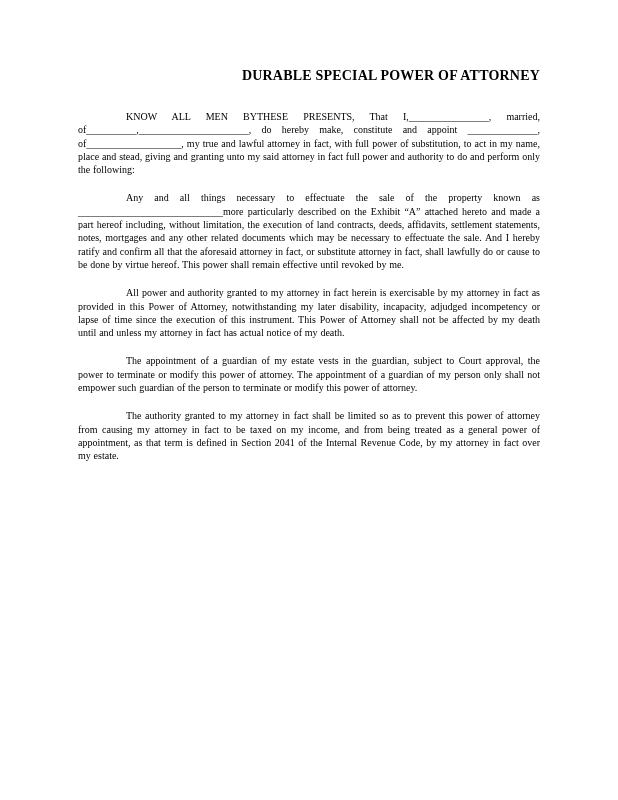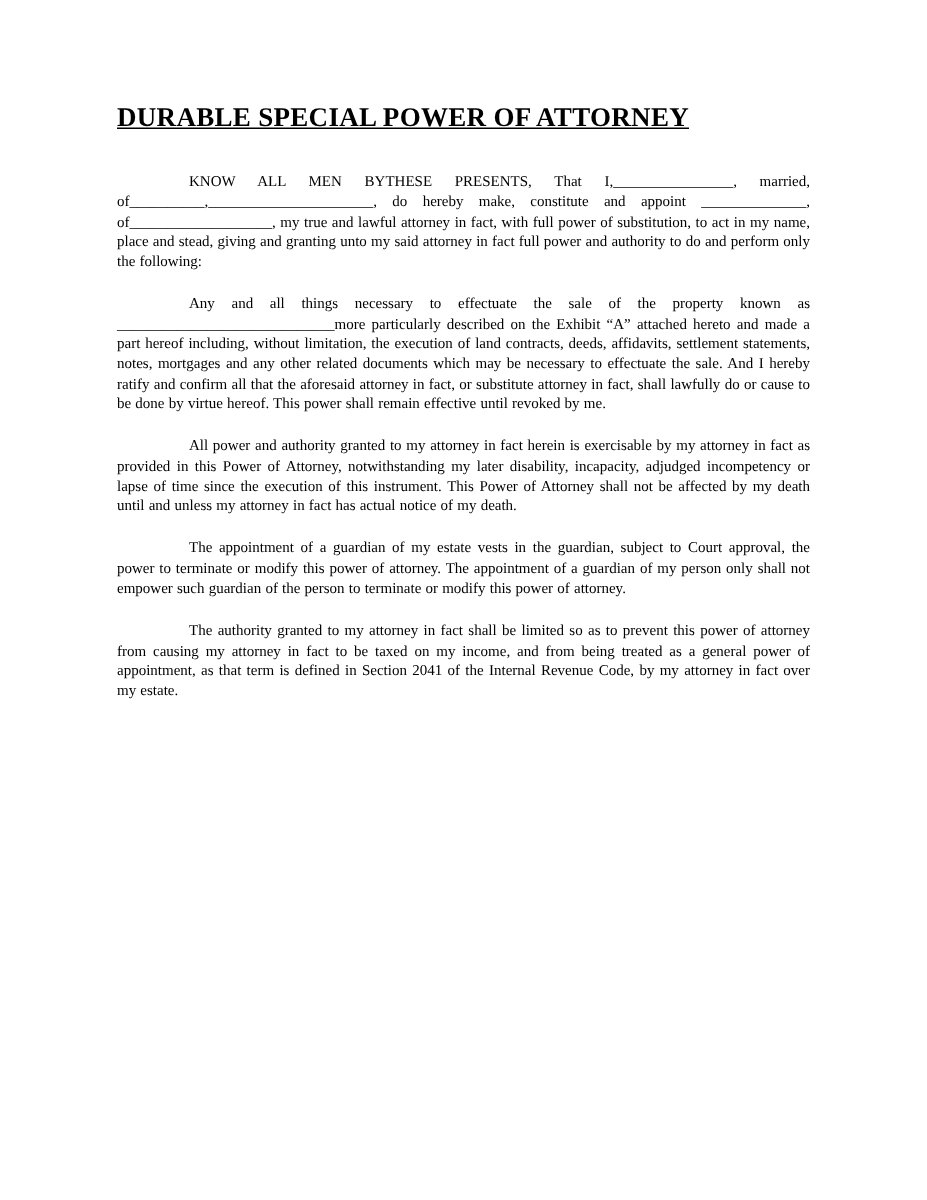--- a/index.html
+++ b/index.html
@@ -16,24 +16,23 @@
   }
   .page {
     width: 618px;
     height: 800px;
     box-sizing: border-box;
     padding: 56px 78px 0 78px;
     background: #ffffff;
     position: relative;
   }
   .doc-title {
-    text-align: left;
-    font-size: 18px;
+    text-align: right;
+    font-size: 14px;
     font-weight: bold;
-    text-decoration: underline;
     letter-spacing: 0.2px;
     margin: 12px 0 0 0;
   }
   .body-block {
     margin-top: 26px;
   }
   p.para {
     font-size: 10px;
     line-height: 1.33;
     text-align: justify;

